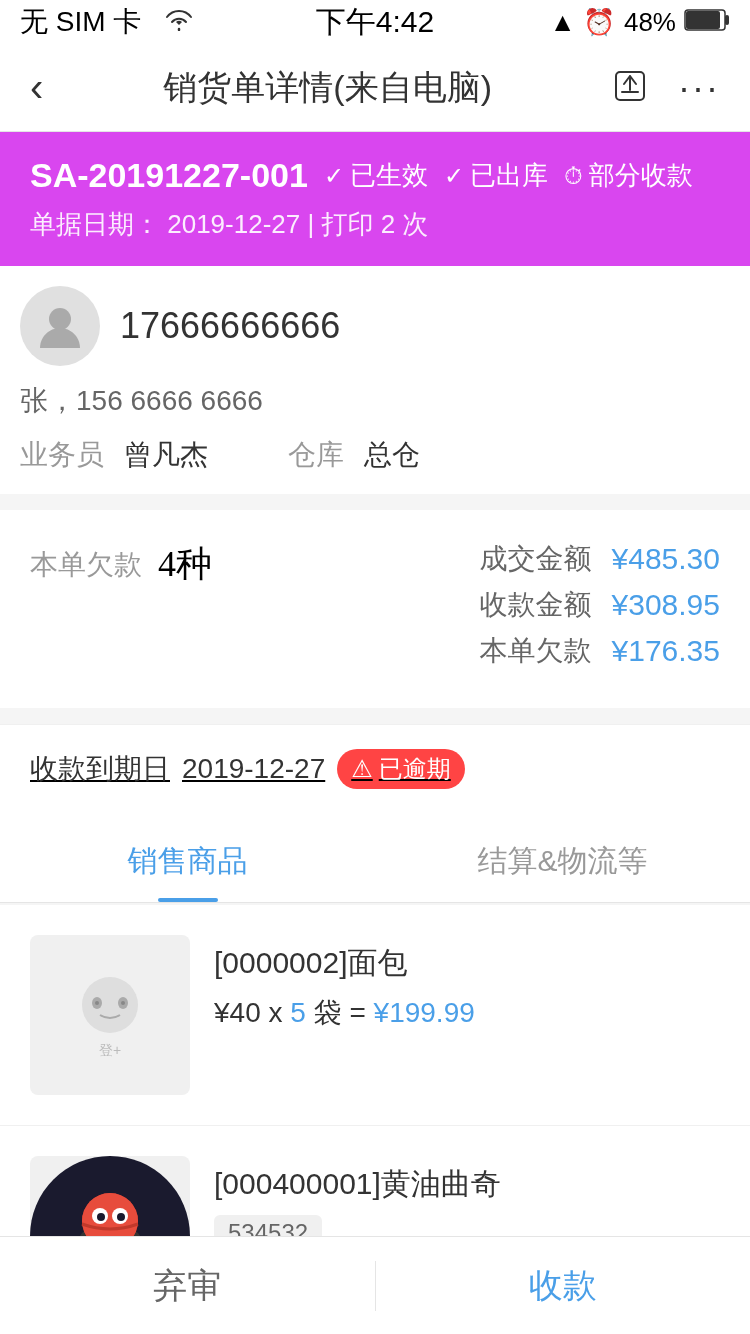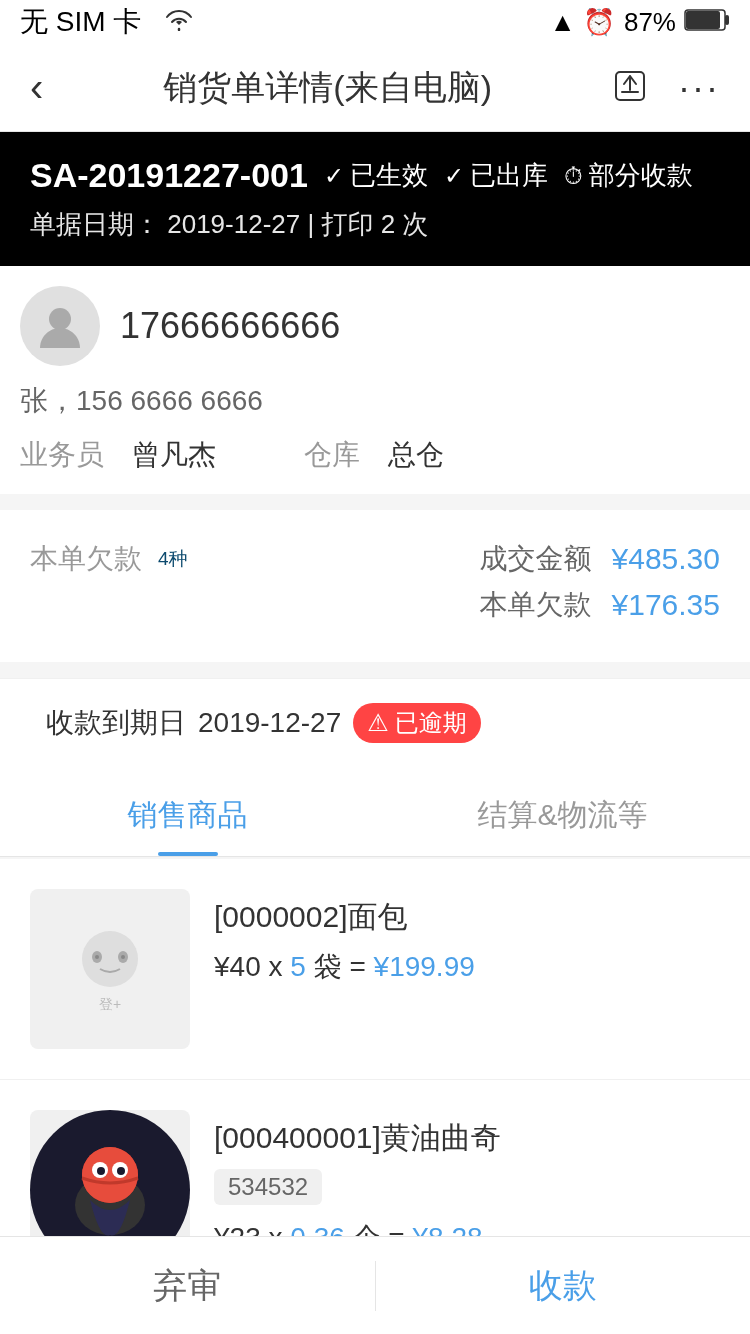--- a/index.html
+++ b/index.html
@@ -64,21 +64,21 @@
       gap: 30px;
     }
     .nav-back {
       font-size: 40px;
       color: #333;
       cursor: pointer;
     }
 
     
     .order-header {
-      background: #000000;
+      background: #d946ef;
       padding: 24px 30px;
       color: #fff;
     }
     .order-id-row {
       display: flex;
       align-items: center;
       gap: 16px;
       margin-bottom: 12px;
       flex-wrap: wrap;
     }
@@ -134,21 +134,21 @@
     .customer-sub {
       font-size: 28px;
       color: #666;
       margin-bottom: 12px;
     }
     .customer-detail-row {
       display: flex;
       align-items: center;
       font-size: 28px;
       color: #333;
-      gap: 28px;
+      gap: 20px;
       margin-top: 16px;
     }
     .label-text {
       color: #999;
     }
 
     
     .stats-section {
       background: #fff;
       padding: 30px;
@@ -160,22 +160,23 @@
       align-items: flex-start;
     }
     .stats-left {
       display: flex;
       align-items: center;
       gap: 16px;
       font-size: 28px;
       color: #333;
     }
     .stats-count {
-      font-size: 19px;
-      color: #0c4a6e;
+      font-size: 36px;
+      color: #000000;
+      font-family: Liberation Serif, serif;
     }
     .stats-right {
       text-align: right;
     }
     .stat-item {
       display: flex;
       justify-content: flex-end;
       align-items: center;
       gap: 20px;
       margin-bottom: 8px;
@@ -185,23 +186,24 @@
       color: #666;
     }
     .stat-value {
       color: #4a9fe8;
       font-size: 30px;
     }
 
     
     .due-section {
       background: #fff;
-      padding: 24px 46px;
+      padding: 24px 30px;
       margin-bottom: 0;
       border-top: 1px solid #f0f0f0;
+      text-decoration: underline;
     }
     .due-row {
       display: flex;
       align-items: center;
       gap: 12px;
       font-size: 28px;
       color: #333;
     }
     .overdue-badge {
       background: #ff4444;
@@ -341,24 +343,25 @@
     <span>无 SIM 卡</span>
     <span>
       <svg width="32" height="24" viewBox="0 0 32 24" fill="none">
         <path d="M16 18l3-3a4.5 4.5 0 00-6 0l3 3z" fill="#333"></path>
         <path d="M16 22v1" stroke="#333" stroke-width="2.5" stroke-linecap="round"></path>
         <path d="M9 15a9 9 0 0114 0" stroke="#333" stroke-width="2" fill="none" stroke-linecap="round"></path>
         <path d="M4 10a15 15 0 0124 0" stroke="#333" stroke-width="2" fill="none" stroke-linecap="round"></path>
       </svg>
     </span>
   </div>
+  <div class="status-center">下午4:42</div>
   <div class="status-right">
     <span>▲</span>
     <span>⏰</span>
-    <span>87%</span>
+    <span>48%</span>
     <span>
       <svg width="46" height="22" viewBox="0 0 46 22">
         <rect x="1" y="1" width="40" height="20" rx="3" fill="none" stroke="#333" stroke-width="1.5"></rect>
         <rect x="41" y="6" width="4" height="10" rx="2" fill="#333"></rect>
         <rect x="2" y="2" width="34" height="18" rx="2" fill="#333"></rect>
       </svg>
     </span>
   </div>
 </div>
 
@@ -425,20 +428,24 @@
     <div class="stats-left">
       <span class="label-text">本单欠款</span>
       <span class="stats-count">4种</span>
     </div>
     <div class="stats-right">
       <div class="stat-item">
         <span class="stat-label">成交金额</span>
         <span class="stat-value">¥485.30</span>
       </div>
       <div class="stat-item">
+        <span class="stat-label">收款金额</span>
+        <span class="stat-value">¥308.95</span>
+      </div>
+      <div class="stat-item">
         <span class="stat-label">本单欠款</span>
         <span class="stat-value">¥176.35</span>
       </div>
     </div>
   </div>
 </div>
 
 <div class="due-section">
   <div class="due-row">
     <span>收款到期日</span>

